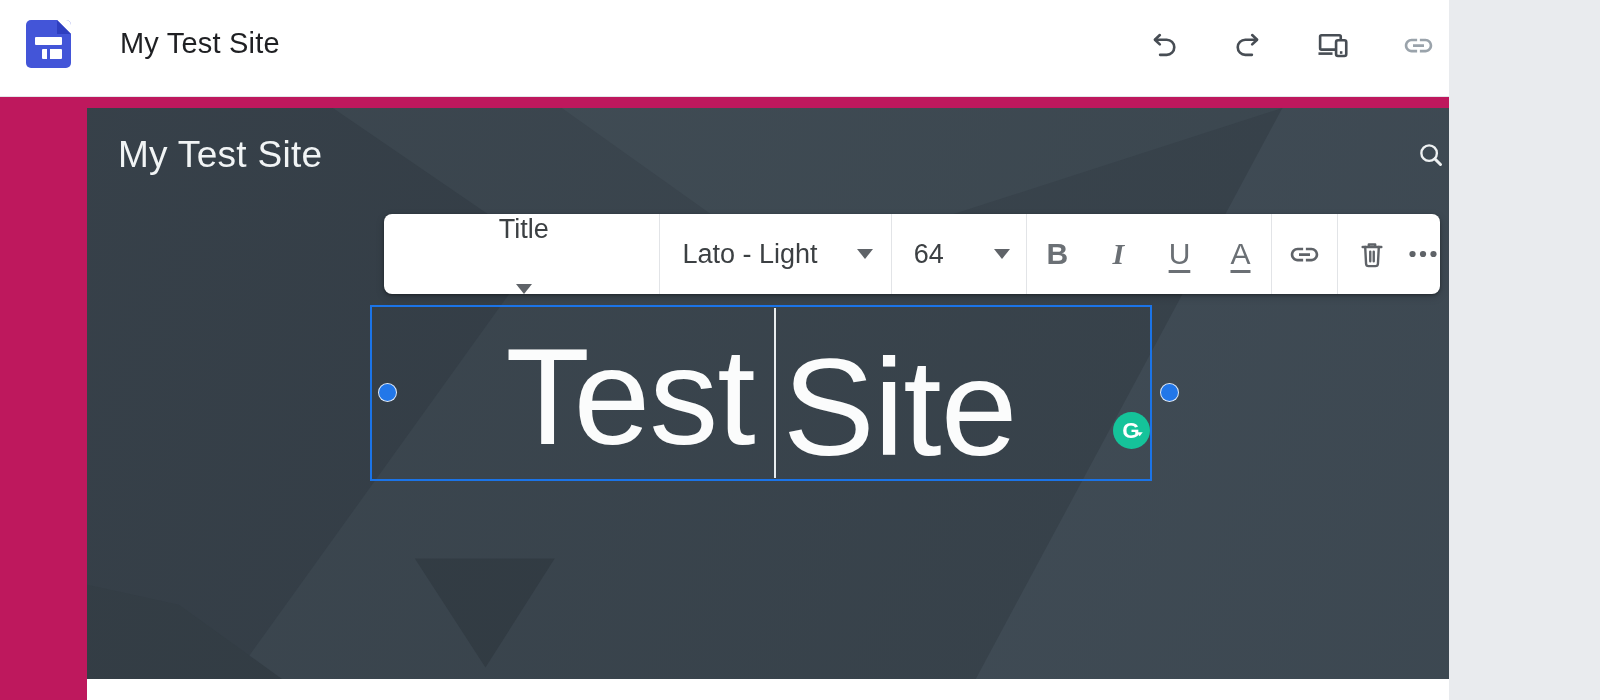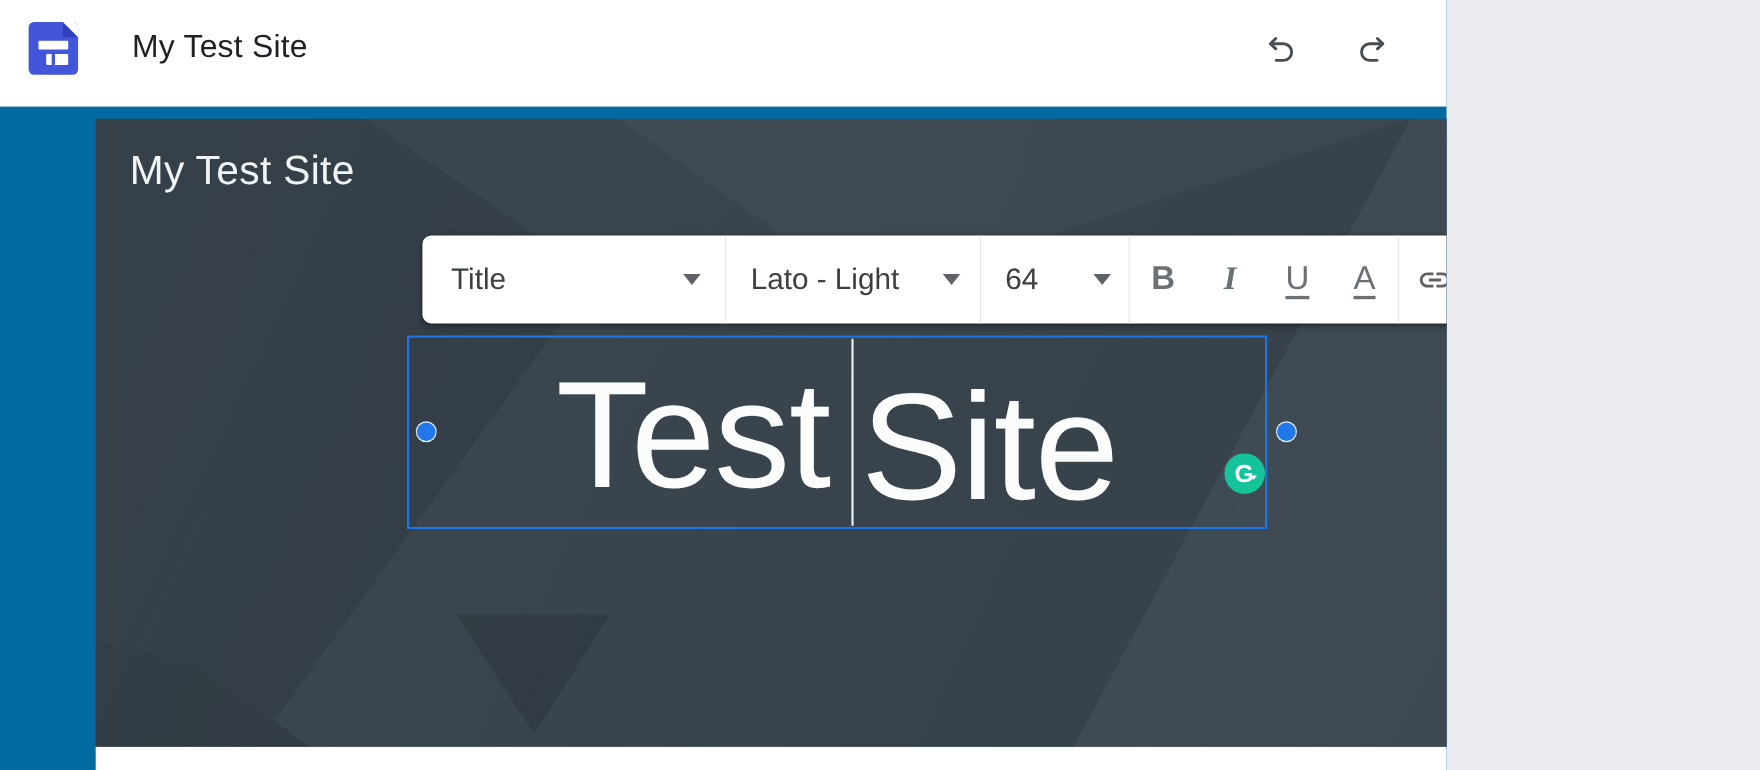--- a/index.html
+++ b/index.html
@@ -1,16 +1,16 @@
 <!DOCTYPE html>
 <html><head>
 <meta charset="utf-8">
 <style>
   html,body{margin:0;padding:0;background:#e9ebee;font-family:"Liberation Sans",sans-serif;}
-  .stage{position:relative;width:1315px;height:700px;overflow:hidden;background:#0369a1;}
+  .stage{position:relative;width:1424px;height:700px;overflow:hidden;background:#be185d;padding-left:25px;}
 
   
   .app-header{position:absolute;left:0;top:0;width:1600px;height:96px;background:#ffffff;
               box-shadow:0 1px 0 #e4e6e9;}
   .logo{position:absolute;left:26px;top:20px;width:45px;height:48px;background:#4355d8;border-radius:5px;}
   .logo .fold{position:absolute;right:0;top:0;width:0;height:0;
               border-left:14px solid #2f3fc0;border-top:14px solid #ffffff;
               border-top-right-radius:5px;}
   .logo .bar{position:absolute;left:9px;top:17px;width:27px;height:8px;background:#fff;border-radius:1px;}
   .logo .block{position:absolute;left:16px;top:29px;width:20px;height:10px;background:#fff;border-radius:1px;}
@@ -35,21 +35,21 @@
 
   
   .toolbar{position:absolute;left:384px;top:214px;width:1056px;height:80px;background:#ffffff;border-radius:8px;
            box-shadow:0 1px 3px rgba(0,0,0,.35),0 3px 8px rgba(0,0,0,.18);
            display:flex;align-items:stretch;z-index:5;}
   .tb-sel{display:flex;align-items:center;justify-content:space-between;cursor:pointer;}
   .tb-sel .val{font-size:27px;color:#3c4043;}
   .tb-caret{width:0;height:0;border-left:8px solid transparent;border-right:8px solid transparent;border-top:10px solid #5f6368;}
   .tb-div{width:1px;background:#e2e4e7;align-self:stretch;}
   .tb-btn{display:flex;align-items:center;justify-content:center;cursor:pointer;color:#6b7075;}
-  .tb-style{width:246px;padding:0 22px 0 26px;}
+  .tb-style{width:246px;padding:0 22px 0 26px;flex-direction:column;}
   .tb-font{width:206px;padding:0 18px 0 22px;}
   .tb-size{width:104px;padding:0 16px 0 22px;gap:20px;}
   .fmt{width:66px;font-size:30px;}
   .fmt .ul{text-decoration:underline;text-underline-offset:6px;text-decoration-thickness:2.5px;}
   .fmt-b{font-weight:700;}
   .fmt-i{font-family:"Liberation Serif",serif;font-style:italic;font-weight:600;}
   .cell-link{width:70px;} .cell-trash{width:74px;} .cell-more{flex:1;}
 
   
   .textbox{position:absolute;left:370px;top:305px;width:782px;height:176px;border:2px solid #1b74e8;

